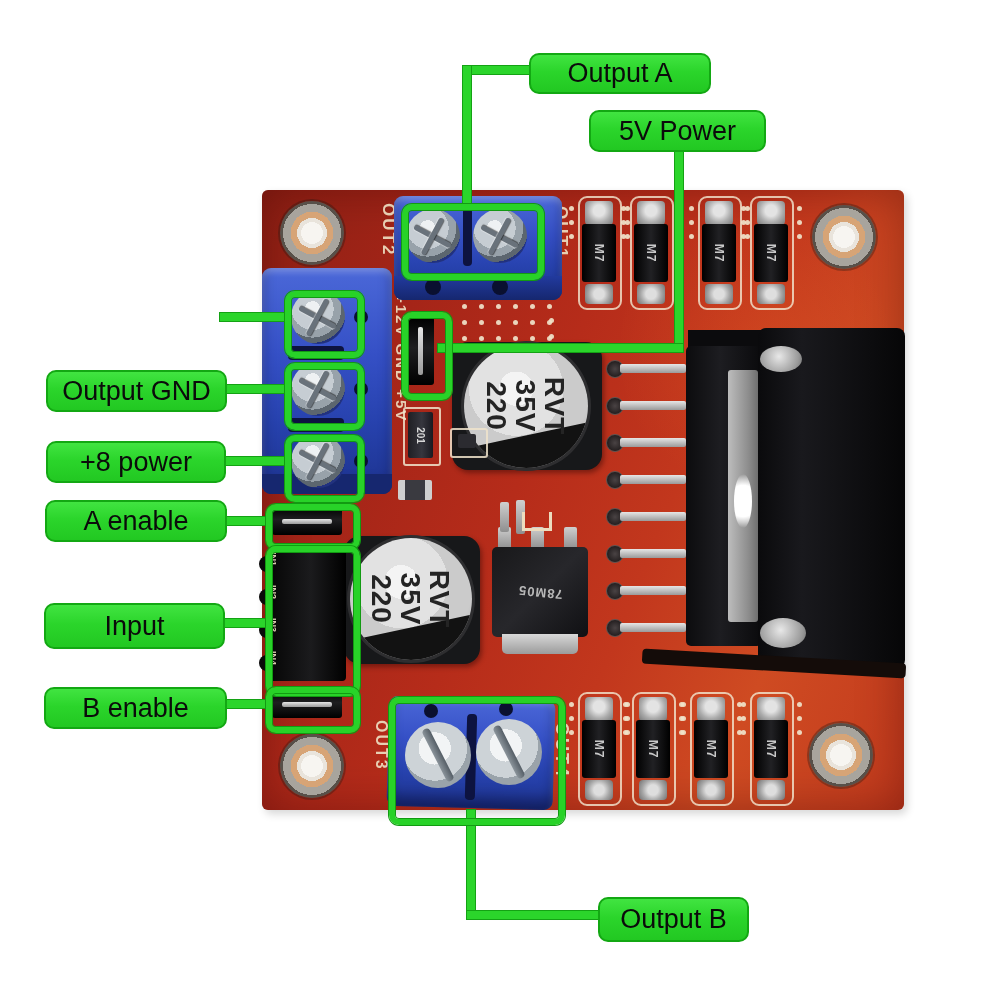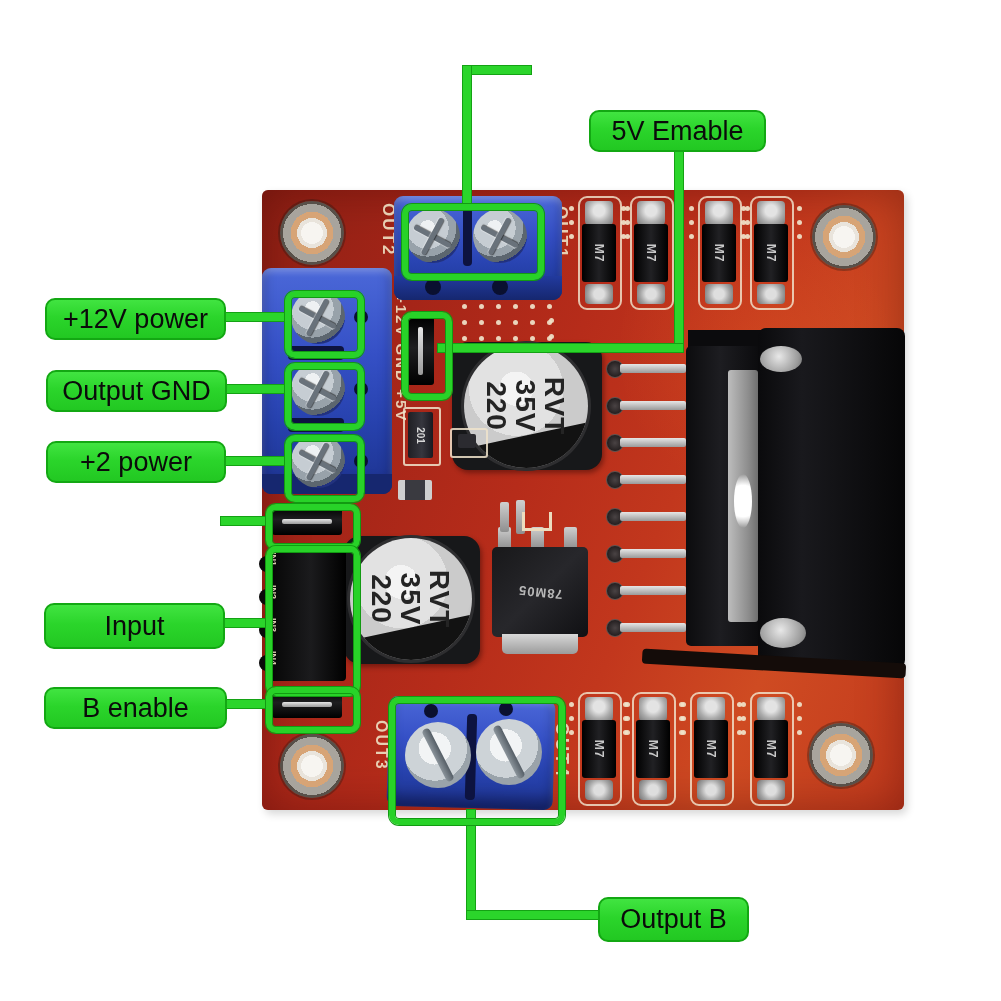--- a/index.html
+++ b/index.html
@@ -404,31 +404,34 @@
   <div class="abs grect" style="left:402px;top:204px;width:130px;height:64px;"></div>
   <div class="abs grect" style="left:402px;top:312px;width:38px;height:76px;"></div>
   <div class="abs grect" style="left:285px;top:291px;width:67px;height:55px;"></div>
   <div class="abs grect" style="left:285px;top:363px;width:67px;height:55px;"></div>
   <div class="abs grect" style="left:285px;top:435px;width:67px;height:55px;"></div>
   <div class="abs grect" style="left:266px;top:504px;width:82px;height:34px;"></div>
   <div class="abs grect" style="left:266px;top:546px;width:82px;height:138px;"></div>
   <div class="abs grect" style="left:266px;top:687px;width:82px;height:34px;"></div>
   <div class="abs grect" style="left:389px;top:697px;width:164px;height:116px;"></div>
 
+  <div class="abs gbox" style="left:529px;top:53px;width:178px;height:37px;">
+      <span>Output A</span>
+    </div>
   <div class="abs gbox" style="left:589px;top:110px;width:173px;height:38px;">
-      <span>5V Emable</span>
-    </div>
-  <div class="abs gbox" style="left:45px;top:298px;width:177px;height:38px;">
-      <span>+12V power</span>
+      <span>5V Power</span>
     </div>
   <div class="abs gbox" style="left:46px;top:370px;width:177px;height:38px;">
       <span>Output GND</span>
     </div>
   <div class="abs gbox" style="left:46px;top:441px;width:176px;height:38px;">
-      <span>+2 power</span>
+      <span>+8 power</span>
+    </div>
+  <div class="abs gbox" style="left:45px;top:500px;width:178px;height:38px;">
+      <span>A enable</span>
     </div>
   <div class="abs gbox" style="left:44px;top:603px;width:177px;height:42px;">
       <span>Input</span>
     </div>
   <div class="abs gbox" style="left:598px;top:897px;width:147px;height:41px;">
       <span>Output B</span>
     </div>
   <div class="abs gbox" style="left:44px;top:687px;width:179px;height:38px;">
       <span>B enable</span>
     </div>

